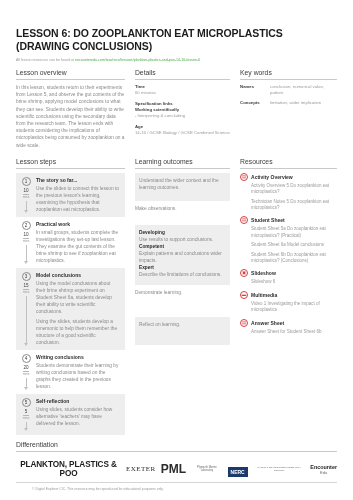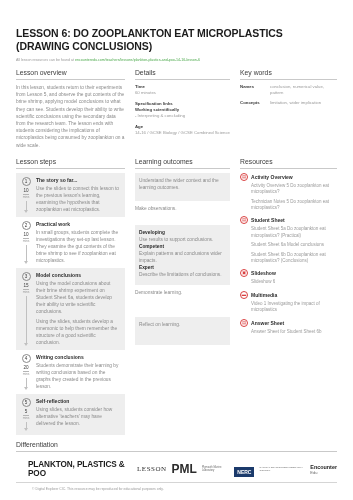--- a/index.html
+++ b/index.html
@@ -86,21 +86,21 @@
   .res-item { font-size: 4.5px; line-height: 6.4px; color: #9a9a9a; margin-left: 11px; margin-bottom: 3px; }
 
   
   .diff { margin-top: 6px; }
   .diff-head { font-size: 6.8px; color: #3c3c3c; padding-bottom: 3px; border-bottom: 0.7px solid #c9c9c9; margin-bottom: 4px; }
   .diff-label { font-size: 4.3px; font-weight: bold; color: #3c3c3c; line-height: 6px; }
   .diff-text { font-size: 4.3px; color: #9a9a9a; line-height: 6px; margin-bottom: 3px; }
 
   
   .footer { position: absolute; left: 0; bottom: 0; width: 353px; height: 46px; background: #ffffff; }
-  .footer-bar { display: flex; align-items: center; justify-content: space-between; padding: 6px 16px 0 28px; }
+  .footer-bar { display: flex; align-items: center; justify-content: space-between; padding: 6px 16px 0 11px; text-align: center; }
   .footer-title { font-size: 8.2px; font-weight: bold; color: #1c1c1c; letter-spacing: -0.1px; }
   .logos { display: flex; align-items: center; gap: 5px; }
   .logo-exeter { font-family: "Liberation Serif", serif; font-size: 7px; color: #2c2c2c; letter-spacing: 0.5px; }
   .logo-pml { font-size: 12px; font-weight: bold; color: #2c2c2c; }
   .logo-pml-sub { font-size: 2.6px; color: #6a6a6a; line-height: 3px; }
   .logo-nerc { background: #1b3a6b; color: #fff; font-size: 5px; font-weight: bold; padding: 2px 3px; }
   .logo-nerc-sub { font-size: 2.4px; color: #6a6a6a; line-height: 3px; }
   .logo-encounter { font-size: 5.4px; font-weight: bold; color: #1c1c1c; line-height: 6px; }
   .logo-encounter-sub { font-size: 4px; color: #6a6a6a; }
   .copyright { font-size: 3.4px; color: #9a9a9a; padding: 4px 16px 0 16px; border-top: 0.5px solid #d5d5d5; margin: 4px 16px 0 16px; }
@@ -316,21 +316,21 @@
     <div>
       <div class="diff-label">By support</div>
       <div class="diff-text">See the Teacher Guidance for more ideas.</div>
     </div>
   </div>
 
   <div class="footer">
     <div class="footer-bar">
       <div class="footer-title">PLANKTON, PLASTICS &amp; POO</div>
       <div class="logos">
-        <div class="logo-exeter">LESSON</div>
+        <div class="logo-exeter">EXETER</div>
         <div>
           <div class="logo-pml">PML</div>
         </div>
         <div class="logo-pml-sub">Plymouth Marine Laboratory</div>
         <div>
           <span class="logo-nerc">NERC</span>
         </div>
         <div class="logo-nerc-sub">NATURAL ENVIRONMENT RESEARCH COUNCIL</div>
         <div>
           <div class="logo-encounter">Encounter</div>

